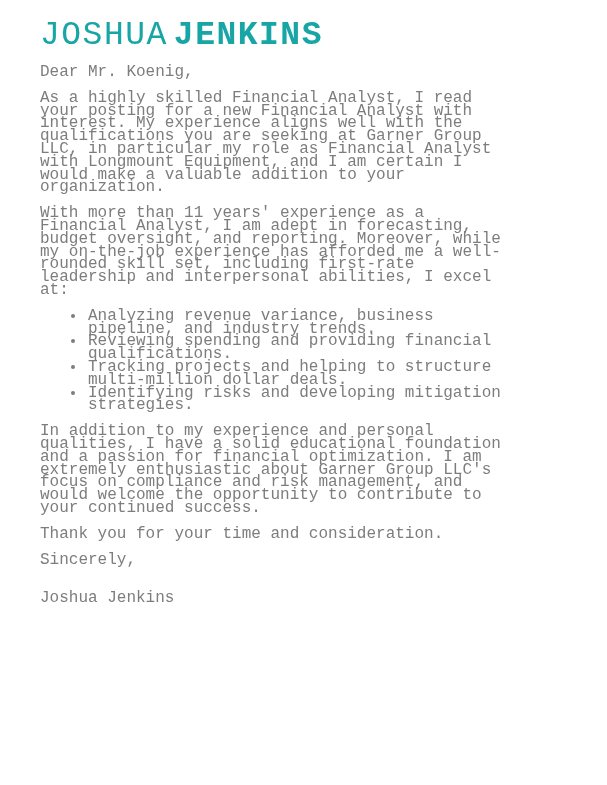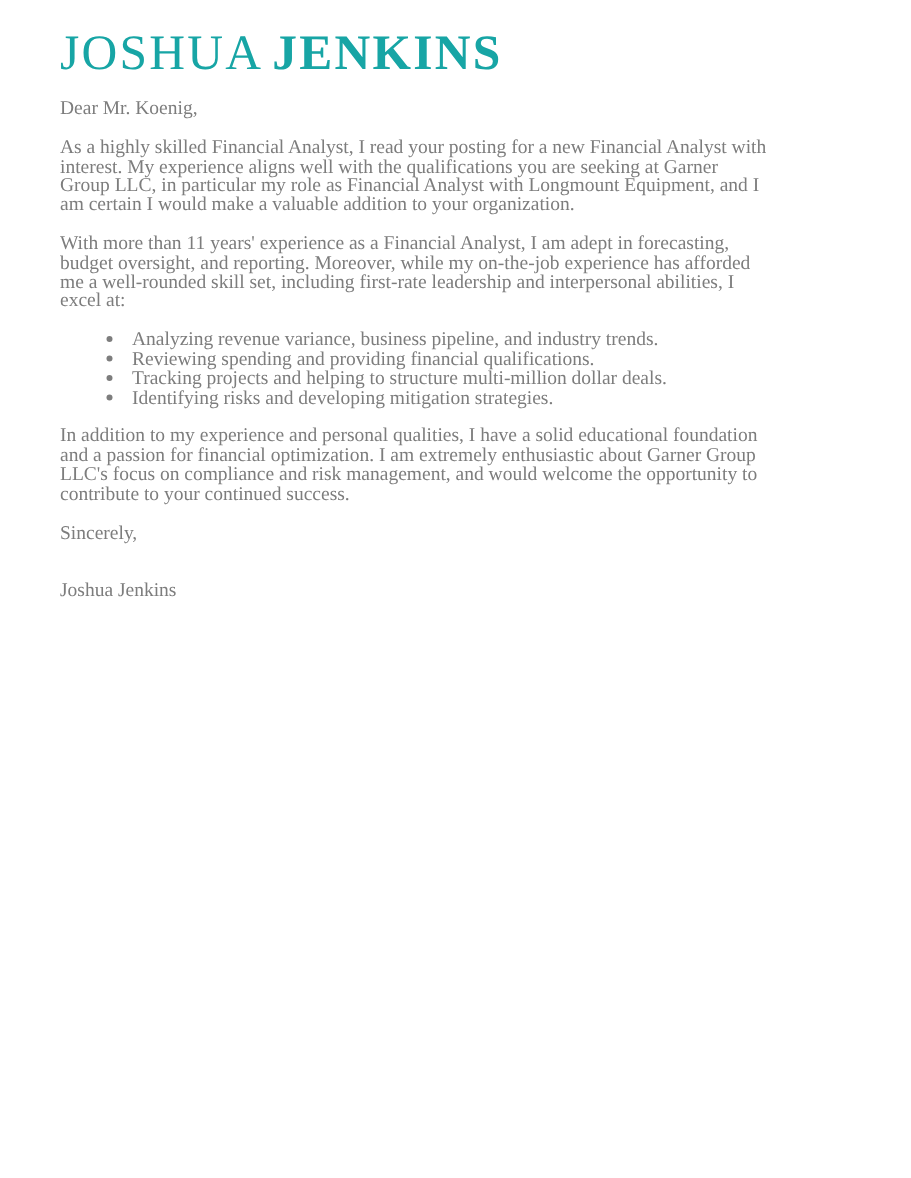--- a/index.html
+++ b/index.html
@@ -5,21 +5,21 @@
   html, body {
     margin: 0;
     padding: 0;
     background: #ffffff;
   }
   .page {
     position: relative;
     width: 607px;
     height: 648px;
     background: #ffffff;
-    font-family: Liberation Serif, serif;
+    font-family: Liberation Mono, monospace;
     overflow: hidden;
     box-sizing: border-box;
   }
   .letterhead {
     padding: 18px 34px 0 40px;
   }
   .candidate-name {
     margin: 0;
     color: #17a5a5;
     font-size: 33px;
@@ -37,21 +37,21 @@
   .contact-line {
     margin-top: 5px;
     font-size: 9.5px;
     letter-spacing: 0.2px;
     color: #5a5a5a;
     white-space: nowrap;
   }
   .letter-body {
     padding: 12px 32px 0 40px;
     color: #7d7d7d;
-    font-size: 13px;
+    font-size: 16px;
     line-height: 12.8px;
     max-width: 545px;
     box-sizing: border-box;
   }
   .letter-body p {
     margin: 0 0 13px 0;
   }
   .skills-list {
     margin: 0 0 13px 0;
     padding: 0 0 0 46px;
@@ -86,19 +86,20 @@
     <ul class="skills-list">
       <li>Analyzing revenue variance, business pipeline, and industry trends.</li>
       <li>Reviewing spending and providing financial qualifications.</li>
       <li>Tracking projects and helping to structure multi-million dollar deals.</li>
       <li>Identifying risks and developing mitigation strategies.</li>
     </ul>
 
     <p>In addition to my experience and personal qualities, I have a solid educational foundation and a passion for financial optimization. I am extremely enthusiastic about Garner Group LLC's focus on compliance and risk management, and would welcome the opportunity to contribute to your continued success.</p>
 
 
+    <p>Thank you for your time and consideration.</p>
 
     <p class="closing-line">Sincerely,</p>
 
     <p>Joshua Jenkins</p>
   </main>
 
 </div>
 
 </body></html>

